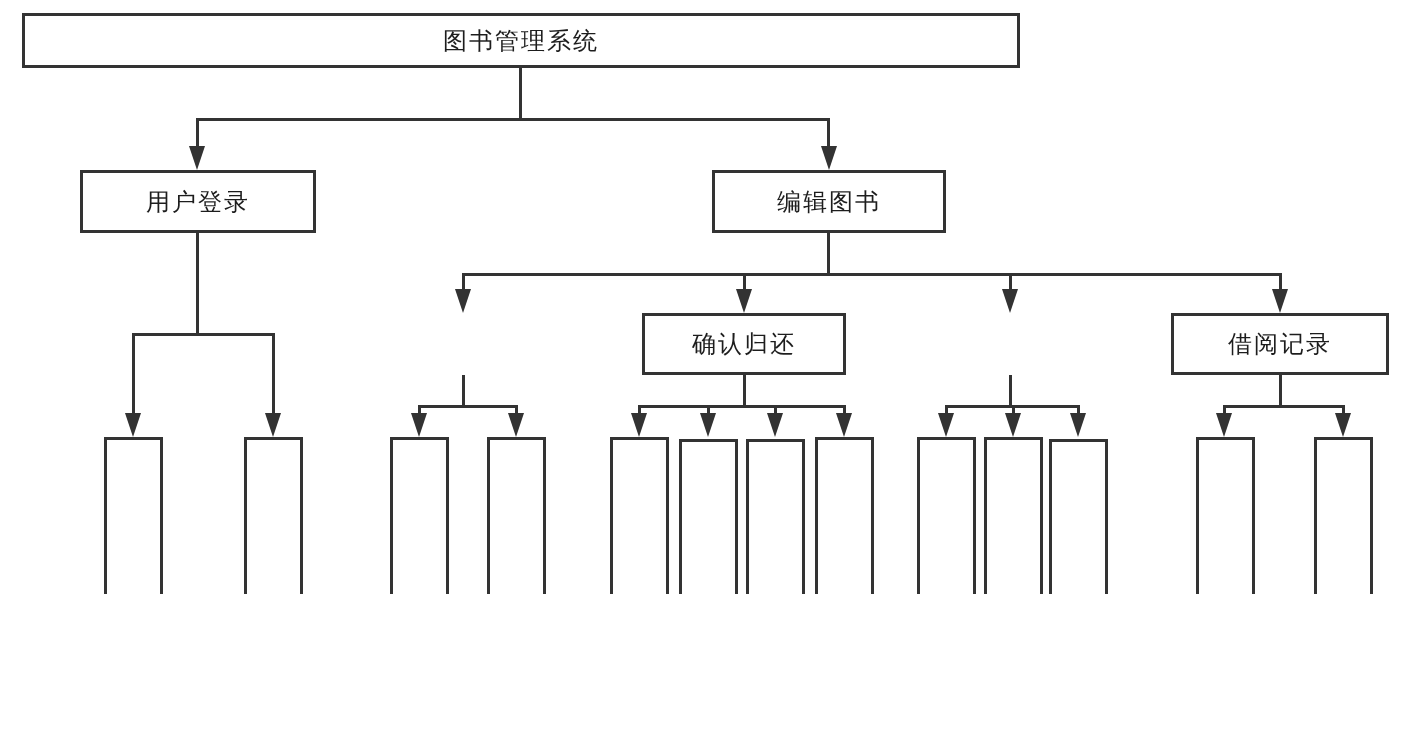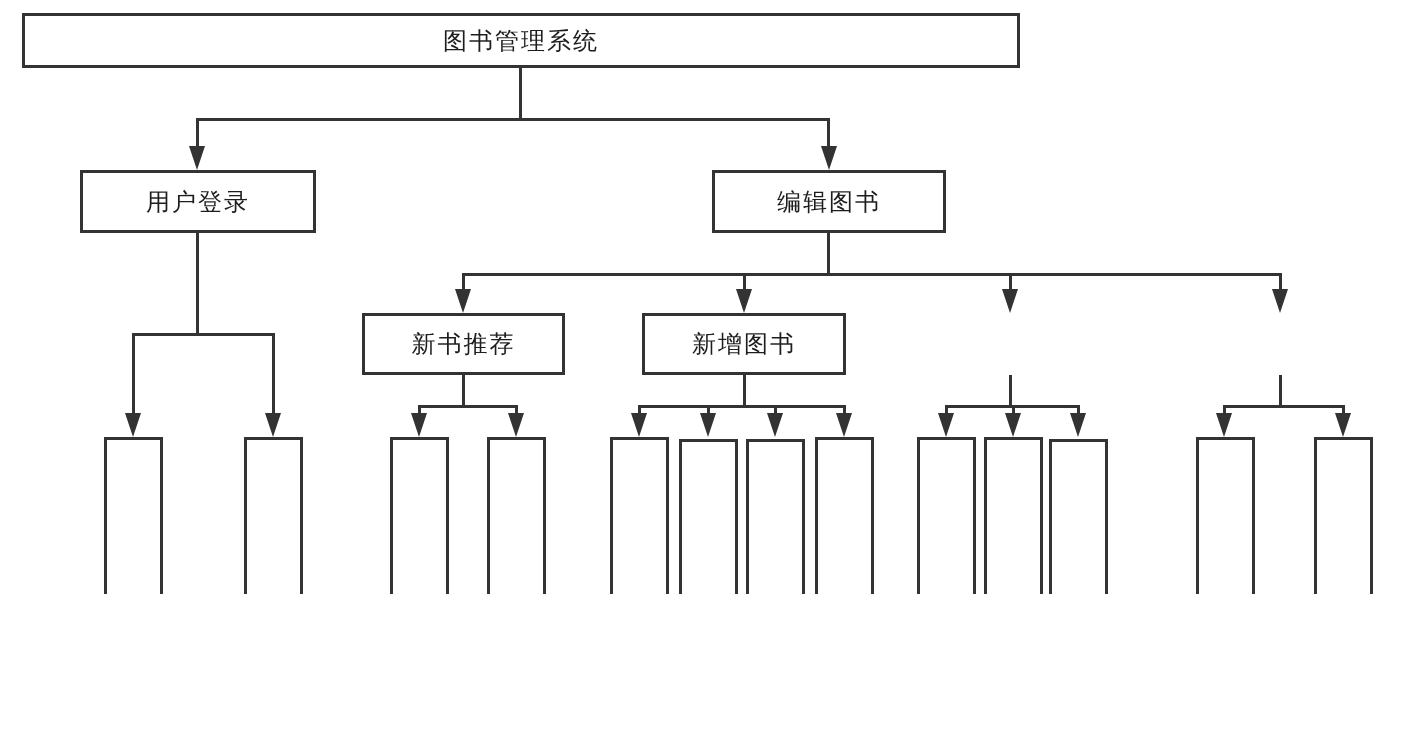--- a/index.html
+++ b/index.html
@@ -92,25 +92,25 @@
   <div class="hline" style="left:462px;top:273px;width:820px"></div>
   <div class="vline" style="left:462px;top:273px;height:18px"></div>
   <div class="arrow" style="left:455px;top:289px"></div>
   <div class="vline" style="left:743px;top:273px;height:18px"></div>
   <div class="arrow" style="left:736px;top:289px"></div>
   <div class="vline" style="left:1009px;top:273px;height:18px"></div>
   <div class="arrow" style="left:1002px;top:289px"></div>
   <div class="vline" style="left:1279px;top:273px;height:18px"></div>
   <div class="arrow" style="left:1272px;top:289px"></div>
 
-  <div class="box" style="left:362px;top:313px;width:203px;height:62px">
-    <span class="lbl">新书推荐</span>
+  <div class="box" style="left:642px;top:313px;width:204px;height:62px">
+    <span class="lbl">确认归还</span>
   </div>
-  <div class="box" style="left:642px;top:313px;width:204px;height:62px">
-    <span class="lbl">新增图书</span>
+  <div class="box" style="left:1171px;top:313px;width:218px;height:62px">
+    <span class="lbl">借阅记录</span>
   </div>
 
   <div class="vline" style="left:462px;top:375px;height:31px"></div>
   <div class="vline" style="left:743px;top:375px;height:31px"></div>
   <div class="vline" style="left:1009px;top:375px;height:31px"></div>
   <div class="vline" style="left:1279px;top:375px;height:31px"></div>
 
   <div class="hline" style="left:418px;top:405px;width:100px"></div>
   <div class="hline" style="left:638px;top:405px;width:208px"></div>
   <div class="hline" style="left:945px;top:405px;width:135px"></div>

